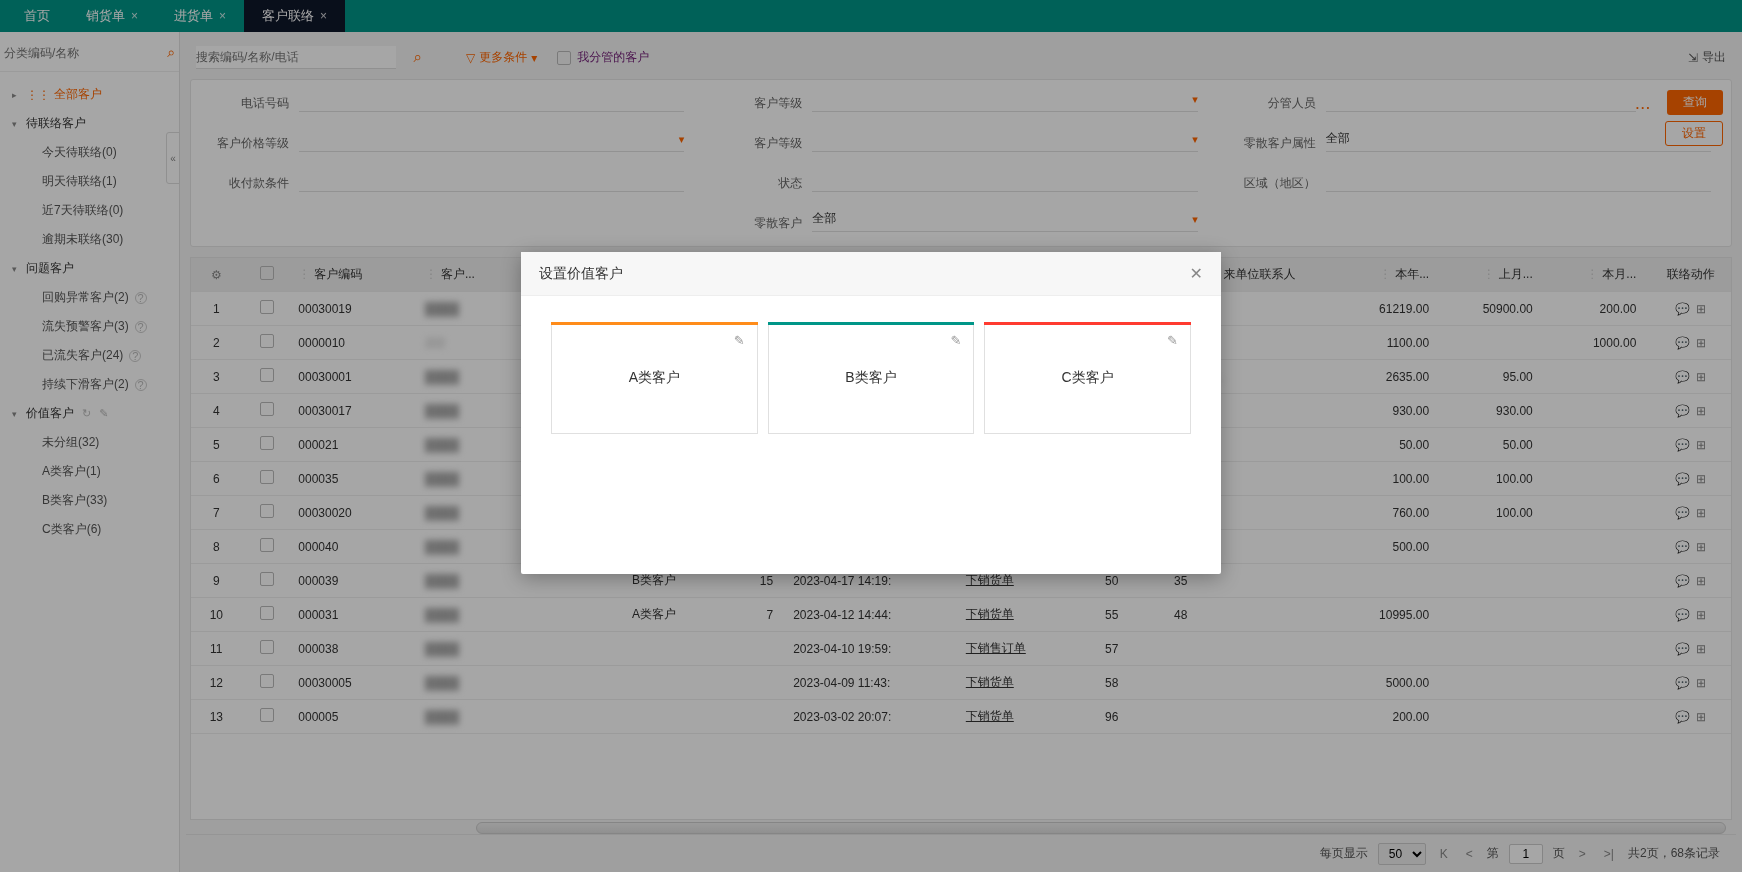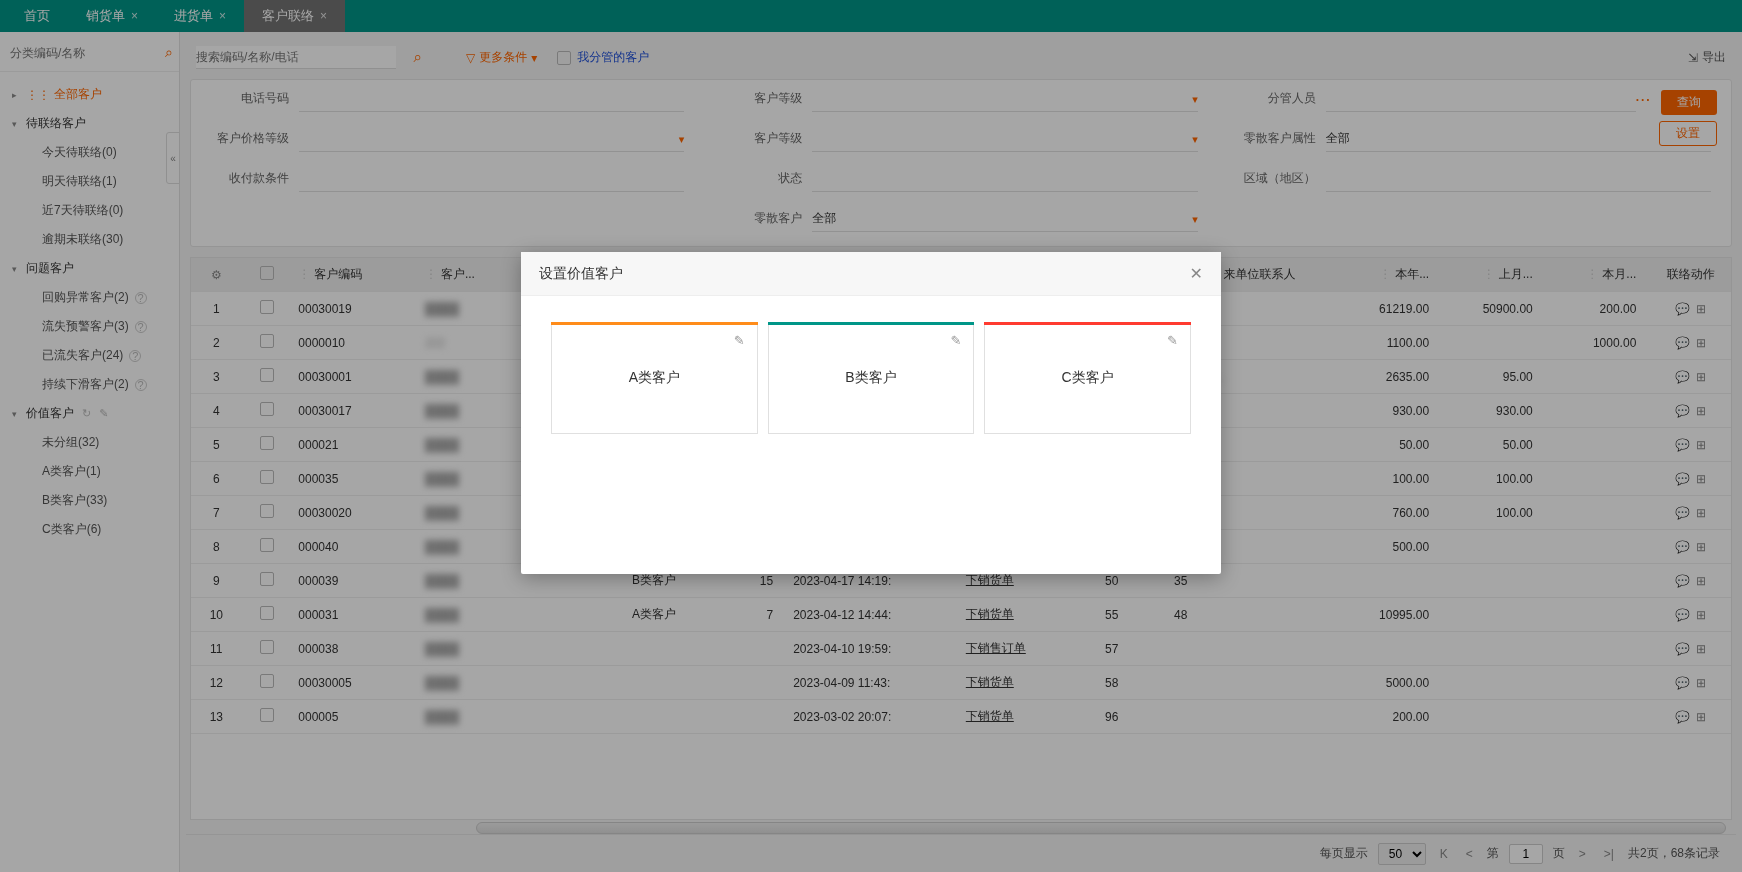--- a/index.html
+++ b/index.html
@@ -1,60 +1,60 @@
 <!DOCTYPE html>
 <html><head>
 <meta charset="utf-8">
 <style>
 * { box-sizing: border-box; margin: 0; padding: 0; font-family: "Microsoft YaHei", sans-serif; }
 body { background: #f5f5f5; font-size: 12px; color: #333; overflow: hidden; width: 1742px; height: 872px; position: relative; }
 
 
 .top-tabs { background: #009688; height: 32px; display: flex; align-items: center; padding-left: 6px; }
 .top-tab { color: #fff; padding: 0 18px; height: 32px; line-height: 32px; font-size: 13px; display: flex; align-items: center; gap: 6px; cursor: pointer; }
-.top-tab.active { background: #737373; }
+.top-tab.active { background: #0f172a; }
 .tab-close { font-size: 12px; opacity: .8; }
 
 
 .layout { display: flex; height: calc(100% - 32px); }
 
 
 .sidebar { width: 180px; background: #fff; border-right: 1px solid #e0e0e0; padding: 8px 0; position: relative; }
-.side-search { display: flex; align-items: center; padding: 4px 10px 10px; border-bottom: 1px solid #eee; }
+.side-search { display: flex; align-items: center; padding: 4px 4px 10px; border-bottom: 1px solid #eee; }
 .side-search input { border: none; outline: none; flex: 1; font-size: 12px; color: #999; }
 .side-search-icon { color: #ff6600; font-size: 14px; }
 .collapse-handle { position: absolute; right: -1px; top: 100px; width: 14px; height: 52px; border: 1px solid #ddd; background: #fff; color: #888; display: flex; align-items: center; justify-content: center; border-radius: 3px 0 0 3px; font-size: 10px; }
 .tree { padding: 8px 0; }
 .tree-row { padding: 6px 12px; display: flex; align-items: center; gap: 4px; color: #333; cursor: pointer; }
 .tree-row.root { color: #ff6600; font-weight: 500; }
 .tree-row.section { color: #333; }
 .tree-row .caret { width: 10px; color: #888; font-size: 9px; }
 .tree-row.leaf { padding-left: 42px; color: #555; }
 .tree-row .tip-icon { color: #bbb; font-size: 11px; border: 1px solid #ccc; border-radius: 50%; width: 12px; height: 12px; line-height: 10px; text-align: center; margin-left: 2px; }
 .tree-row .mini-icon { color: #bbb; font-size: 11px; margin-left: 4px; }
 
 
 .main { flex: 1; display: flex; flex-direction: column; padding: 0 6px; }
 .toolbar { display: flex; align-items: center; padding: 14px 10px 10px 10px; gap: 20px; }
 .toolbar .search-box { position: relative; width: 200px; border-bottom: 1px solid #ddd; }
 .toolbar .search-box input { border: none; outline: none; width: 100%; font-size: 12px; color: #999; padding: 4px 0; }
 .toolbar .search-glass { color: #ff6600; position: absolute; right: -26px; top: 2px; font-size: 15px; }
 .more-cond { color: #ff6600; display: flex; align-items: center; gap: 4px; cursor: pointer; }
 .checkbox { width: 14px; height: 14px; border: 1px solid #bbb; display: inline-block; border-radius: 2px; }
-.mine-label { display: flex; align-items: center; gap: 6px; color: #1d4ed8; }
+.mine-label { display: flex; align-items: center; gap: 6px; color: #701a75; }
 .export { margin-left: auto; color: #555; display: flex; align-items: center; gap: 4px; }
 
 .filter-panel { background: #fff; border: 1px solid #e5e5e5; border-radius: 3px; margin: 0 4px; padding: 10px 20px 14px; position: relative; }
 .filter-grid { display: grid; grid-template-columns: 1fr 1fr 1fr; row-gap: 18px; column-gap: 40px; }
-.filter-item { display: flex; align-items: flex-start; }
+.filter-item { display: flex; align-items: flex-end; }
 .filter-label { width: 88px; text-align: right; color: #666; padding-right: 10px; font-size: 12px; }
 .filter-input { flex: 1; border-bottom: 1px solid #e0e0e0; height: 22px; position: relative; }
 .filter-input .val { color: #333; font-size: 12px; }
 .filter-input .dd { position: absolute; right: 0; top: 3px; color: #ff6600; font-size: 11px; }
-.filter-actions { position: absolute; right: 14px; top: 10px; display: flex; flex-direction: column; gap: 6px; align-items: flex-end; }
+.filter-actions { position: absolute; right: 8px; top: 10px; display: flex; flex-direction: column; gap: 6px; align-items: flex-end; }
 .btn-query { background: #ff6600; color: #fff; border: none; padding: 4px 16px; border-radius: 3px; font-size: 12px; }
 .btn-setup { background: #fff; color: #ff6600; border: 1px solid #ff6600; padding: 3px 16px; border-radius: 3px; font-size: 12px; }
 .dots { color: #ff6600; letter-spacing: 2px; font-weight: bold; margin-right: 6px; }
 
 .table-wrap { flex: 1; margin: 10px 4px 0; background: #fff; border: 1px solid #e5e5e5; overflow: auto; }
 table { width: 100%; border-collapse: collapse; table-layout: fixed; }
 th, td { border-bottom: 1px solid #eee; padding: 8px 6px; text-align: left; font-size: 12px; white-space: nowrap; overflow: hidden; text-overflow: ellipsis; }
 th { background: #f0f0f0; color: #333; font-weight: 500; position: relative; }
 th .sep { color: #ccc; margin-right: 4px; }
 td.num, th.num { text-align: right; padding-right: 14px; }

